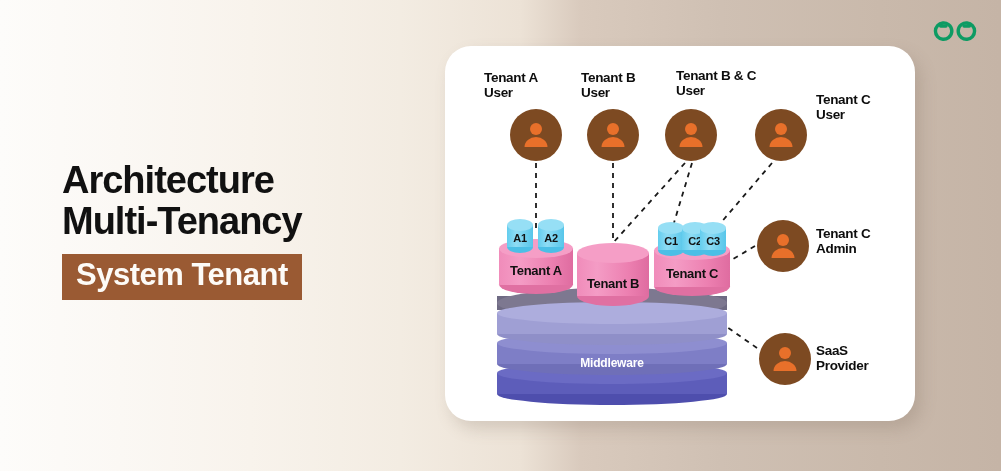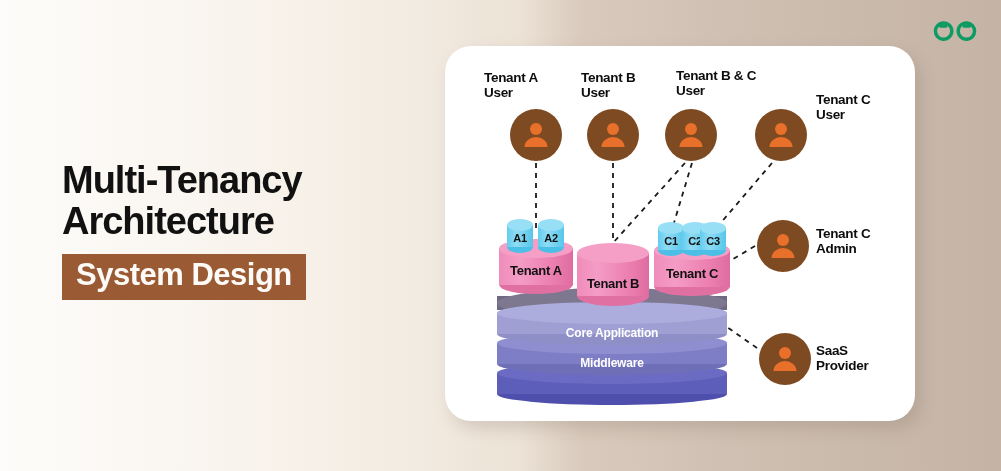--- a/index.html
+++ b/index.html
@@ -121,23 +121,23 @@
   }
   .layer .ltext {
     position:absolute; left:0; width:230px; text-align:center;
     font-size:12px; font-weight:bold; color:#ffffff; letter-spacing:-0.2px;
   }
 </style>
 </head>
 <body>
 
 <div id="title-block">
+  <div class="title-line">Architecture</div>
   <div class="title-line">Multi-Tenancy</div>
-  <div class="title-line">Architecture</div>
-  <div id="badge">System Design</div>
+  <div id="badge">System Tenant</div>
 </div>
 
 <div id="logo">
   <svg width="48" height="34" viewBox="0 0 48 34">
     <g fill="none" stroke="#0d9b63" stroke-width="3.4" stroke-linecap="round">
       <path d="M17.5 10.5 a8.2 8.2 0 1 0 0 13.2 a8.2 8.2 0 0 0 0 -13.2 z"></path>
       <path d="M30.5 10.5 a8.2 8.2 0 1 1 0 13.2 a8.2 8.2 0 0 1 0 -13.2 z"></path>
       <path d="M9.6 12.0 L15.0 12.0"></path>
       <path d="M38.4 12.0 L33.0 12.0"></path>
     </g>
@@ -171,21 +171,20 @@
   <div class="lbot" style="top:21px;background:#6f6fb8;"></div>
   <div class="lbody" style="height:21px;background:#7e7ec6;"></div>
   <div class="ltop" style="background:#8e8ed0;"></div>
   <div class="ltext" style="top:24px;">Middleware</div>
 </div>
 
 <div class="layer" style="top:302px;height:42px;">
   <div class="lbot" style="top:21px;background:#8f8fc8;"></div>
   <div class="lbody" style="height:21px;background:#9f9fd4;"></div>
   <div class="ltop" style="background:#adaddd;"></div>
-  <div class="ltext" style="top:24px;">Core Application</div>
 </div>
 
 <div class="cyl" style="left:577px;top:243px;width:72px;height:62px;">
   <div class="bot" style="top:43px;height:20px;"></div>
   <div class="body" style="top:10px;height:43px;"></div>
   <div class="top" style="top:0;height:20px;"></div>
   <div class="lbl" style="top:33px;">Tenant B</div>
 </div>
 
 <div class="cyl" style="left:499px;top:239px;width:74px;height:55px;">

